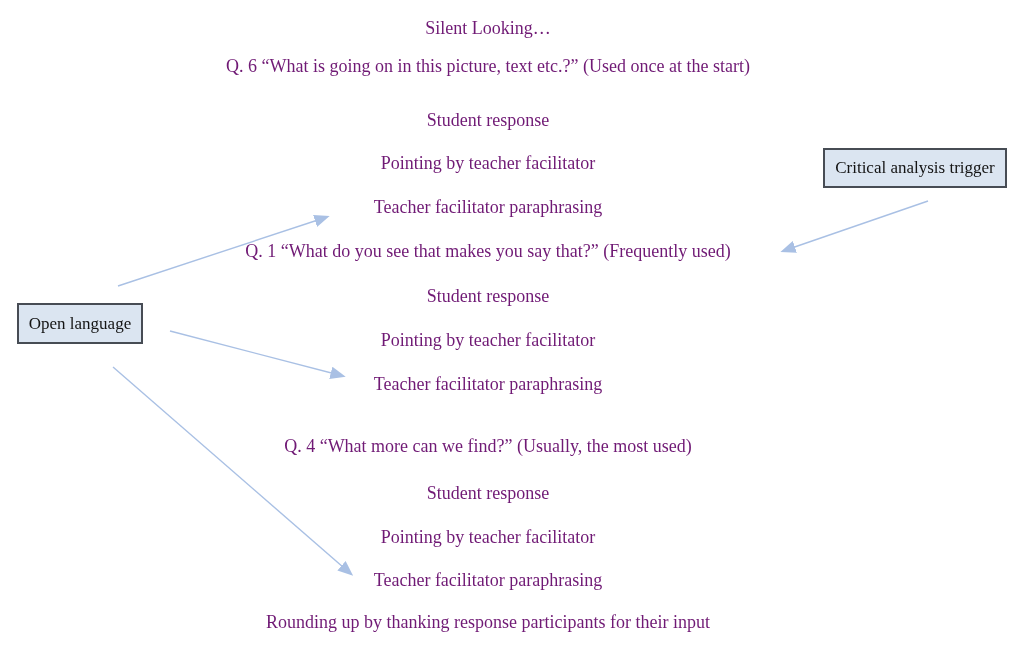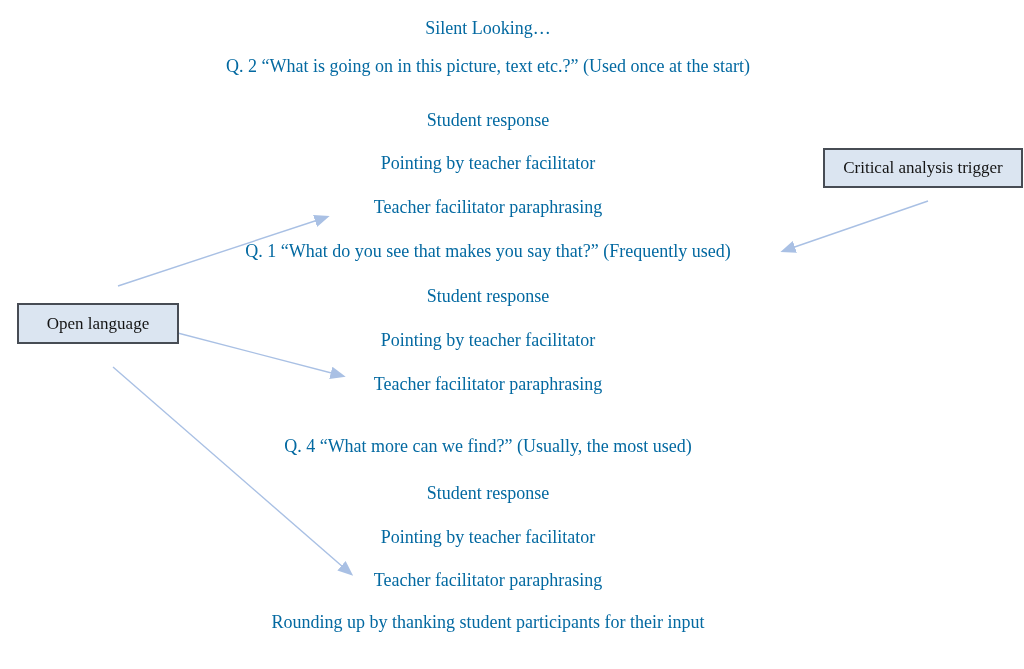--- a/index.html
+++ b/index.html
@@ -17,37 +17,37 @@
     width: 1024px; height: 669px;
     pointer-events: none;
   }
   .line {
     position: absolute;
     left: 0;
     width: 976px;
     text-align: center;
     font-size: 18px;
     line-height: 19px;
-    color: #0369a1;
+    color: #701a75;
     white-space: nowrap;
   }
   .label-box {
     position: absolute;
     box-sizing: border-box;
     border: 2px solid #474c54;
     background: #dbe5f1;
     display: flex;
     align-items: center;
     justify-content: center;
     font-size: 17px;
     color: #141414;
     white-space: nowrap;
   }
-  .box-open   { left: 17px;  top: 303px; width: 162px; height: 41px; text-align: center; }
-  .box-crit   { left: 823px; top: 148px; width: 200px; height: 40px; }
+  .box-open   { left: 17px;  top: 303px; width: 126px; height: 41px; text-align: center; }
+  .box-crit   { left: 823px; top: 148px; width: 184px; height: 40px; }
 </style>
 </head>
 <body>
 
 <div class="canvas">
 
   <svg class="arrow-layer" width="1024" height="669" viewBox="0 0 1024 669" xmlns="http://www.w3.org/2000/svg">
     <defs>
       <marker id="ah" markerWidth="11" markerHeight="9" refX="9" refY="4.5" orient="auto" markerUnits="strokeWidth">
         <path id="ah-path" d="M0,0 L11,4.5 L0,9 z" fill="#a9c0e4"></path>
@@ -56,36 +56,36 @@
     <g id="arrow-group">
         <line x1="118" y1="286" x2="327" y2="217" stroke="#a9c0e4" stroke-width="1.4" marker-end="url(#ah)"></line>
         <line x1="170" y1="331" x2="343" y2="376" stroke="#a9c0e4" stroke-width="1.4" marker-end="url(#ah)"></line>
         <line x1="113" y1="367" x2="351" y2="574" stroke="#a9c0e4" stroke-width="1.4" marker-end="url(#ah)"></line>
         <line x1="928" y1="201" x2="783" y2="251" stroke="#a9c0e4" stroke-width="1.4" marker-end="url(#ah)"></line>
       </g>
   </svg>
 
   <div class="line" style="top:19px">Silent Looking…</div>
 
-  <div class="line" style="top:57px">Q. 2 “What is going on in this picture, text etc.?” (Used once at the start)</div>
+  <div class="line" style="top:57px">Q. 6 “What is going on in this picture, text etc.?” (Used once at the start)</div>
   <div class="line" style="top:111px">Student response</div>
   <div class="line" style="top:154px">Pointing by teacher facilitator</div>
   <div class="line" style="top:198px">Teacher facilitator paraphrasing</div>
 
   <div class="line" style="top:242px">Q. 1 “What do you see that makes you say that?” (Frequently used)</div>
   <div class="line" style="top:287px">Student response</div>
   <div class="line" style="top:331px">Pointing by teacher facilitator</div>
   <div class="line" style="top:375px">Teacher facilitator paraphrasing</div>
 
   <div class="line" style="top:437px">Q. 4 “What more can we find?” (Usually, the most used)</div>
   <div class="line" style="top:484px">Student response</div>
   <div class="line" style="top:528px">Pointing by teacher facilitator</div>
   <div class="line" style="top:571px">Teacher facilitator paraphrasing</div>
 
-  <div class="line" style="top:613px">Rounding up by thanking student participants for their input</div>
+  <div class="line" style="top:613px">Rounding up by thanking response participants for their input</div>
 
   <div class="label-box box-open" style="background: rgb(219, 229, 241); border-color: rgb(71, 76, 84);">
     <span>Open language</span>
   </div>
 
   <div class="label-box box-crit" style="background: rgb(219, 229, 241); border-color: rgb(71, 76, 84);">
     <span>Critical analysis trigger</span>
   </div>
 
 </div>

